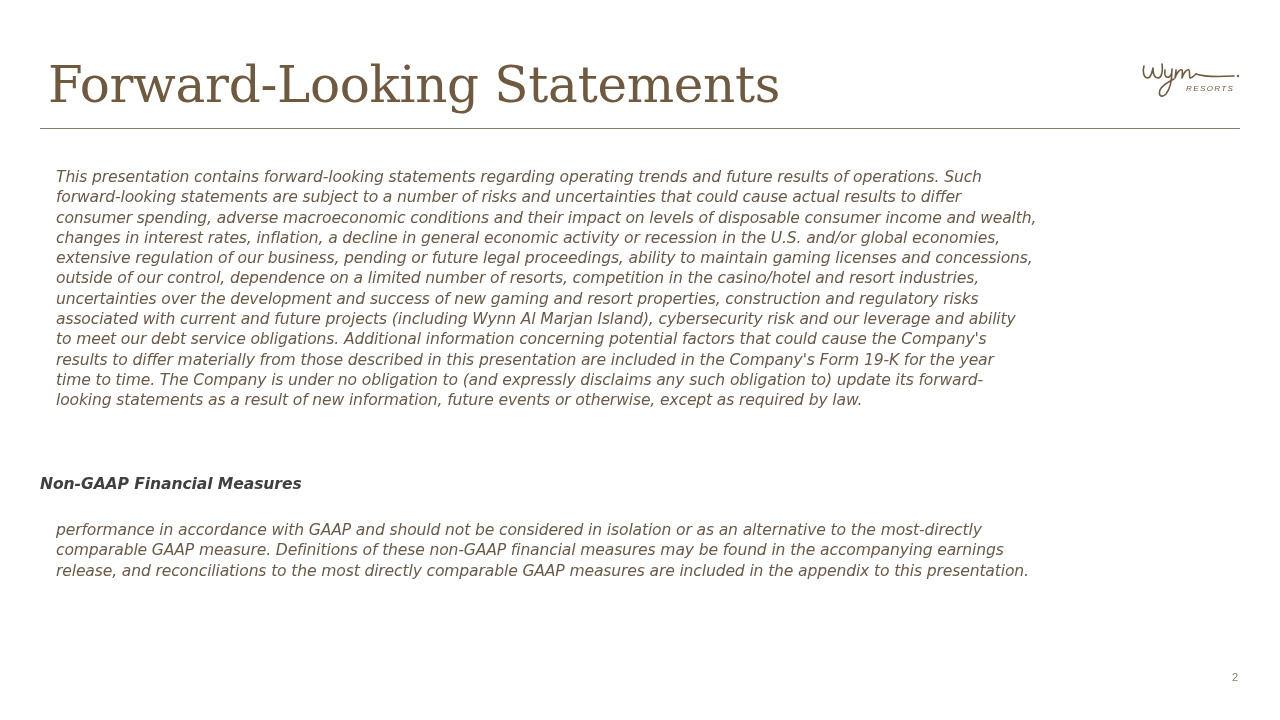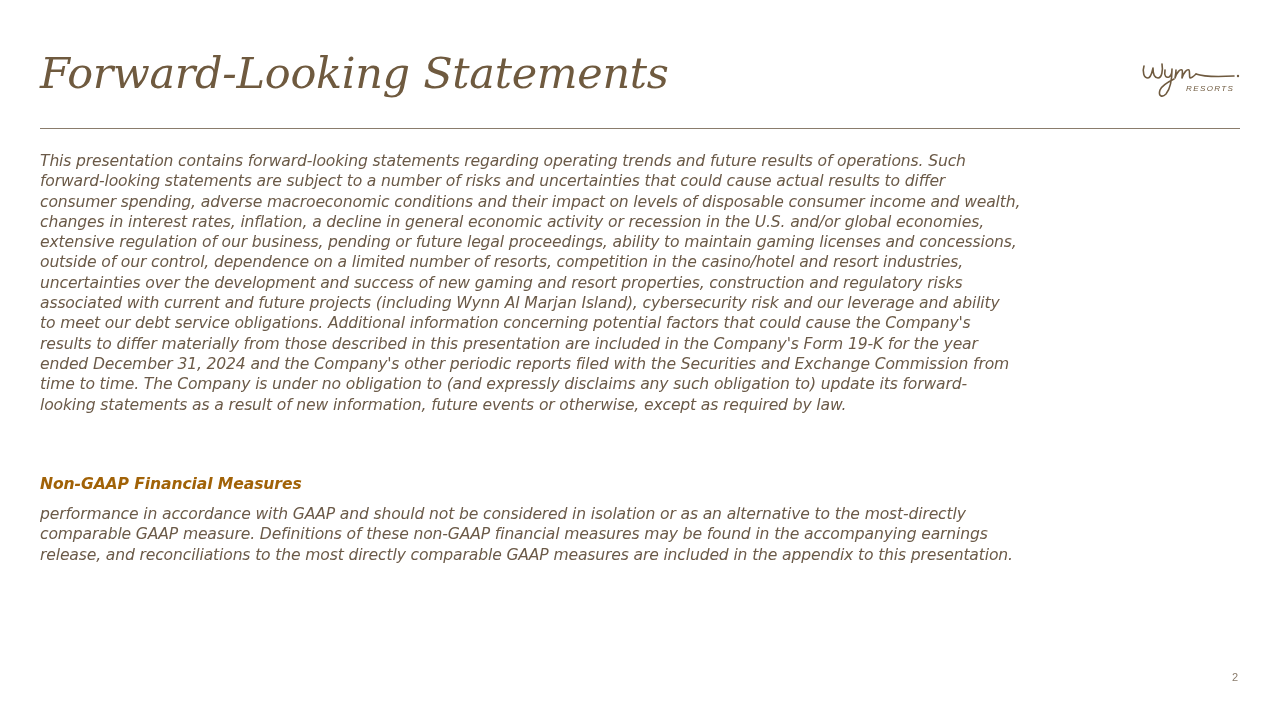--- a/index.html
+++ b/index.html
@@ -15,28 +15,27 @@
     }
     .slide {
       position: absolute;
       inset: 0;
       background: #ffffff;
     }
     .title {
       position: absolute;
       left: 40px;
       top: 50px;
-      margin: 0;
+      margin: 8px;
       font-family: "DejaVu Serif", "Liberation Serif", serif;
       font-weight: normal;
-      font-size: 43px;
+      font-size: 50px;
       letter-spacing: -0.3px;
       color: #6f5a3f;
       line-height: 1.1;
-      font-style: italic;
     }
     .rule {
       position: absolute;
       left: 40px;
       top: 128px;
       width: 1200px;
       height: 1px;
       background: #8a7c6c;
     }
     .logo {
@@ -63,36 +62,36 @@
     }
     .body-text {
       position: absolute;
       left: 40px;
       width: 1205px;
       font-family: "DejaVu Sans", "Liberation Sans", sans-serif;
       font-style: italic;
       font-size: 15.6px;
       line-height: 20.3px;
       color: #6b5a48;
-      margin: 0;
+      margin: 16px;
       letter-spacing: -0.15px;
     }
     .para-fls { top: 151px; }
     .para-ngaap { top: 504px; }
     .line { display: block; white-space: nowrap; }
     .section-heading {
       position: absolute;
       left: 40px;
       top: 475px;
       margin: 0;
       font-family: "DejaVu Sans", "Liberation Sans", sans-serif;
       font-style: italic;
       font-weight: bold;
       font-size: 15.6px;
-      color: #a16207;
+      color: #404040;
       letter-spacing: -0.1px;
     }
     .page-number {
       position: absolute;
       left: 1232px;
       top: 671px;
       font-family: "Liberation Sans", sans-serif;
       font-size: 11px;
       color: #8a7c6c;
     }
@@ -127,21 +126,20 @@
     <span class="line">This presentation contains forward-looking statements regarding operating trends and future results of operations. Such</span>
     <span class="line">forward-looking statements are subject to a number of risks and uncertainties that could cause actual results to differ</span>
     <span class="line">consumer spending, adverse macroeconomic conditions and their impact on levels of disposable consumer income and wealth,</span>
     <span class="line">changes in interest rates, inflation, a decline in general economic activity or recession in the U.S. and/or global economies,</span>
     <span class="line">extensive regulation of our business, pending or future legal proceedings, ability to maintain gaming licenses and concessions,</span>
     <span class="line">outside of our control, dependence on a limited number of resorts, competition in the casino/hotel and resort industries,</span>
     <span class="line">uncertainties over the development and success of new gaming and resort properties, construction and regulatory risks</span>
     <span class="line">associated with current and future projects (including Wynn Al Marjan Island), cybersecurity risk and our leverage and ability</span>
     <span class="line">to meet our debt service obligations. Additional information concerning potential factors that could cause the Company's</span>
     <span class="line">results to differ materially from those described in this presentation are included in the Company's Form 19-K for the year</span>
-    <span class="line">ended December 31, 2024 and the Company's other periodic reports filed with the Securities and Exchange Commission from</span>
     <span class="line">time to time. The Company is under no obligation to (and expressly disclaims any such obligation to) update its forward-</span>
     <span class="line">looking statements as a result of new information, future events or otherwise, except as required by law.</span>
   </p>
 
   <h2 class="section-heading">Non-GAAP Financial Measures</h2>
 
   <p class="body-text para-ngaap">
     <span class="line">performance in accordance with GAAP and should not be considered in isolation or as an alternative to the most-directly</span>
     <span class="line">comparable GAAP measure.  Definitions of these non-GAAP financial measures may be found in the accompanying earnings</span>
     <span class="line">release, and reconciliations to the most directly comparable GAAP measures are included in the appendix to this presentation.</span>

